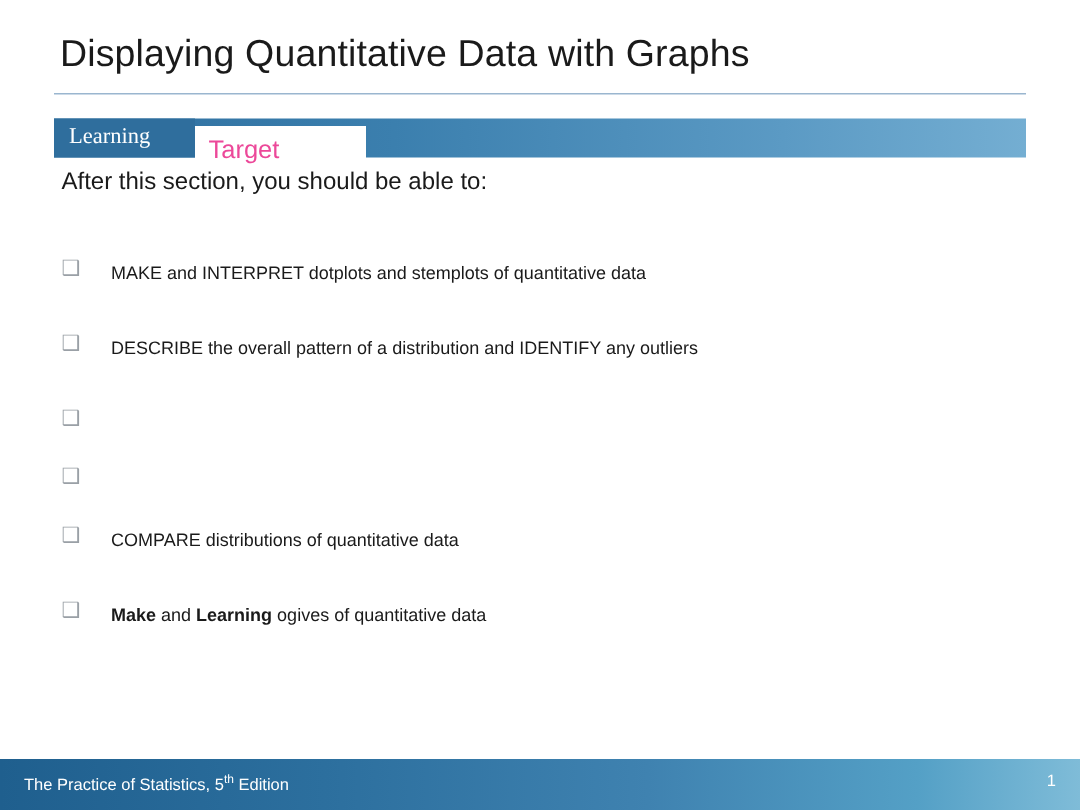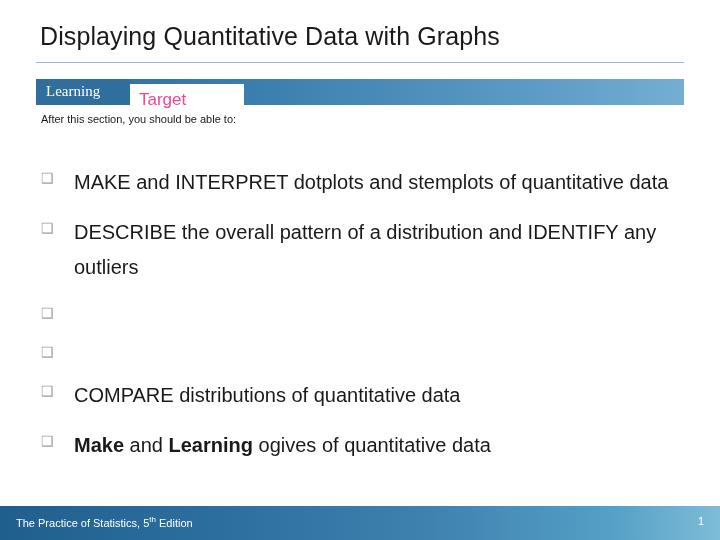--- a/index.html
+++ b/index.html
@@ -74,21 +74,21 @@
     position: absolute;
     left: 8px;
     top: 5px;
     font-size: 17px;
     color: #ec4899;
   }
   .intro {
     position: absolute;
     left: 41px;
     top: 113px;
-    font-size: 11px;
+    font-size: 16px;
     color: #1a1a1a;
   }
   .bullets {
     position: absolute;
     left: 41px;
     top: 165px;
     width: 640px;
   }
   .bullet {
     position: relative;
@@ -99,21 +99,21 @@
   }
   .bullet-marker {
     width: 33px;
     flex: 0 0 33px;
     font-size: 14px;
     color: #9aa0a6;
     line-height: 22px;
     padding-top: 2px;
   }
   .bullet-text {
-    font-size: 20px;
+    font-size: 12px;
     color: #1a1a1a;
     line-height: 35px;
     max-width: 600px;
   }
   .bullet-text b {
     font-weight: bold;
     margin-top: 28px;
   }
   .footer {
     position: absolute;

